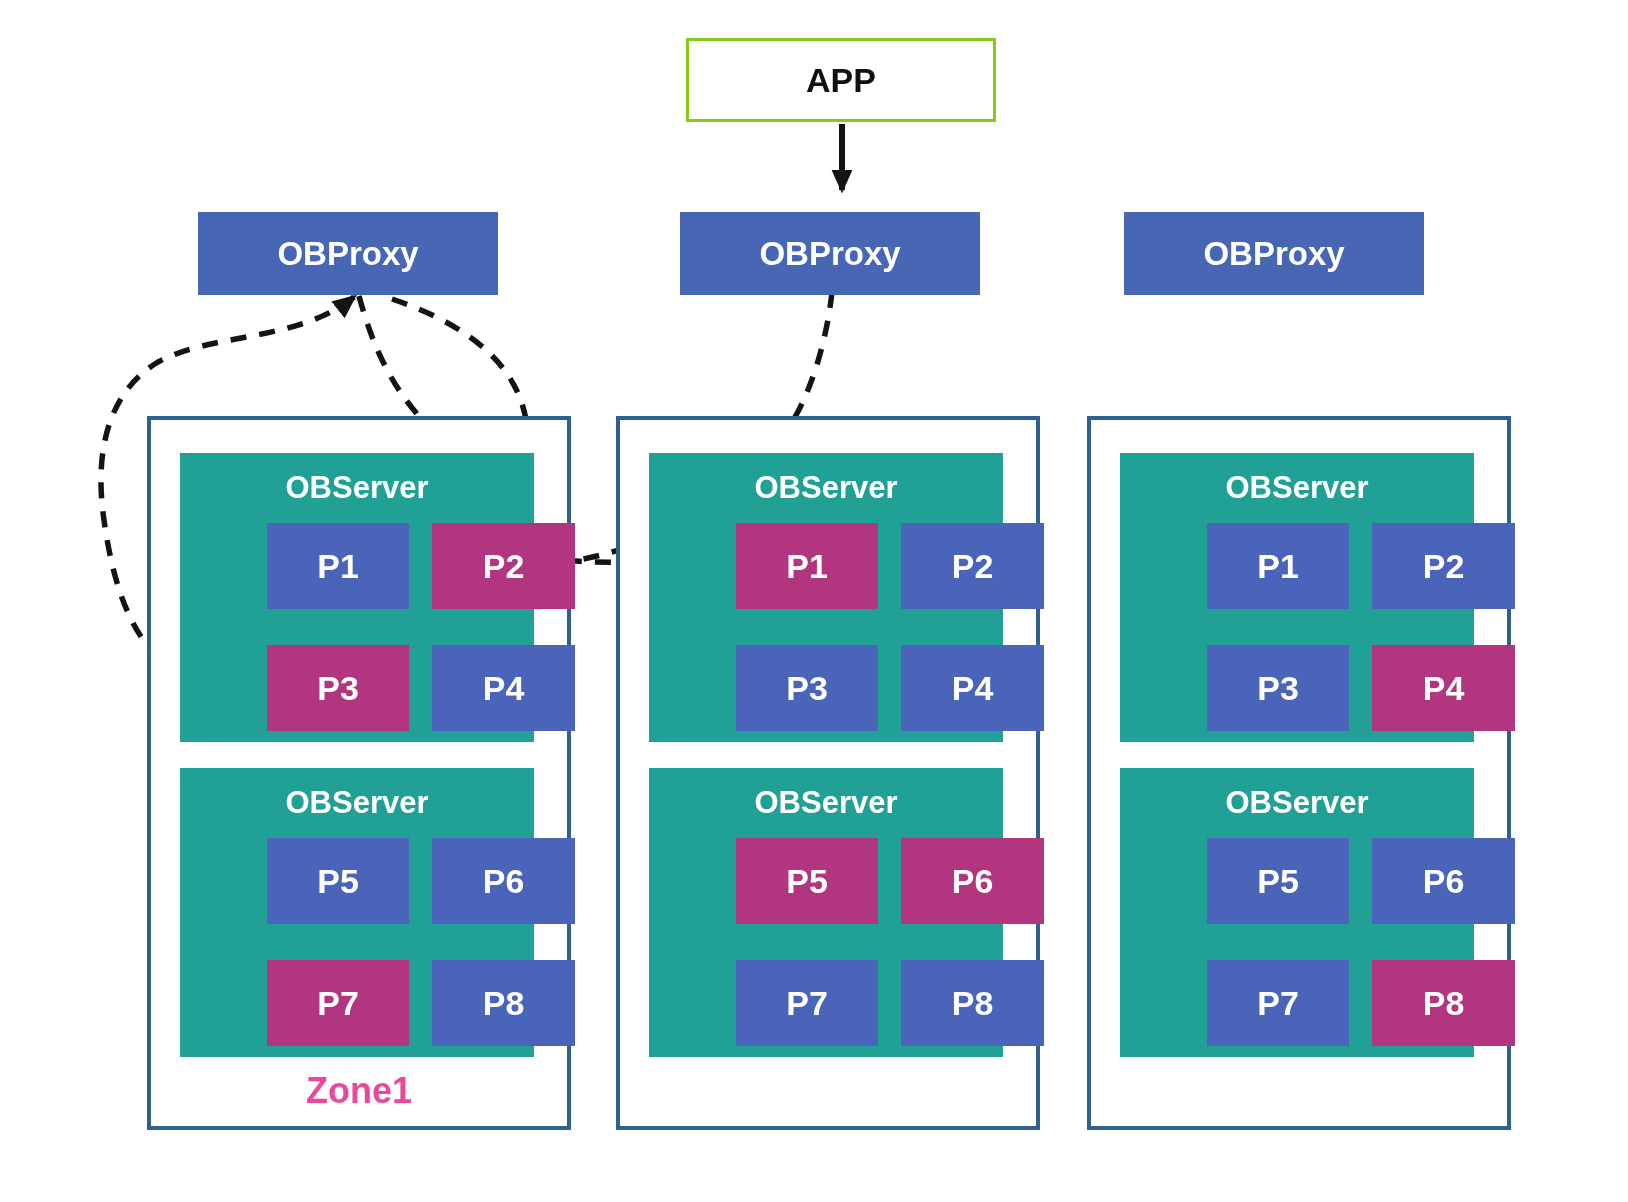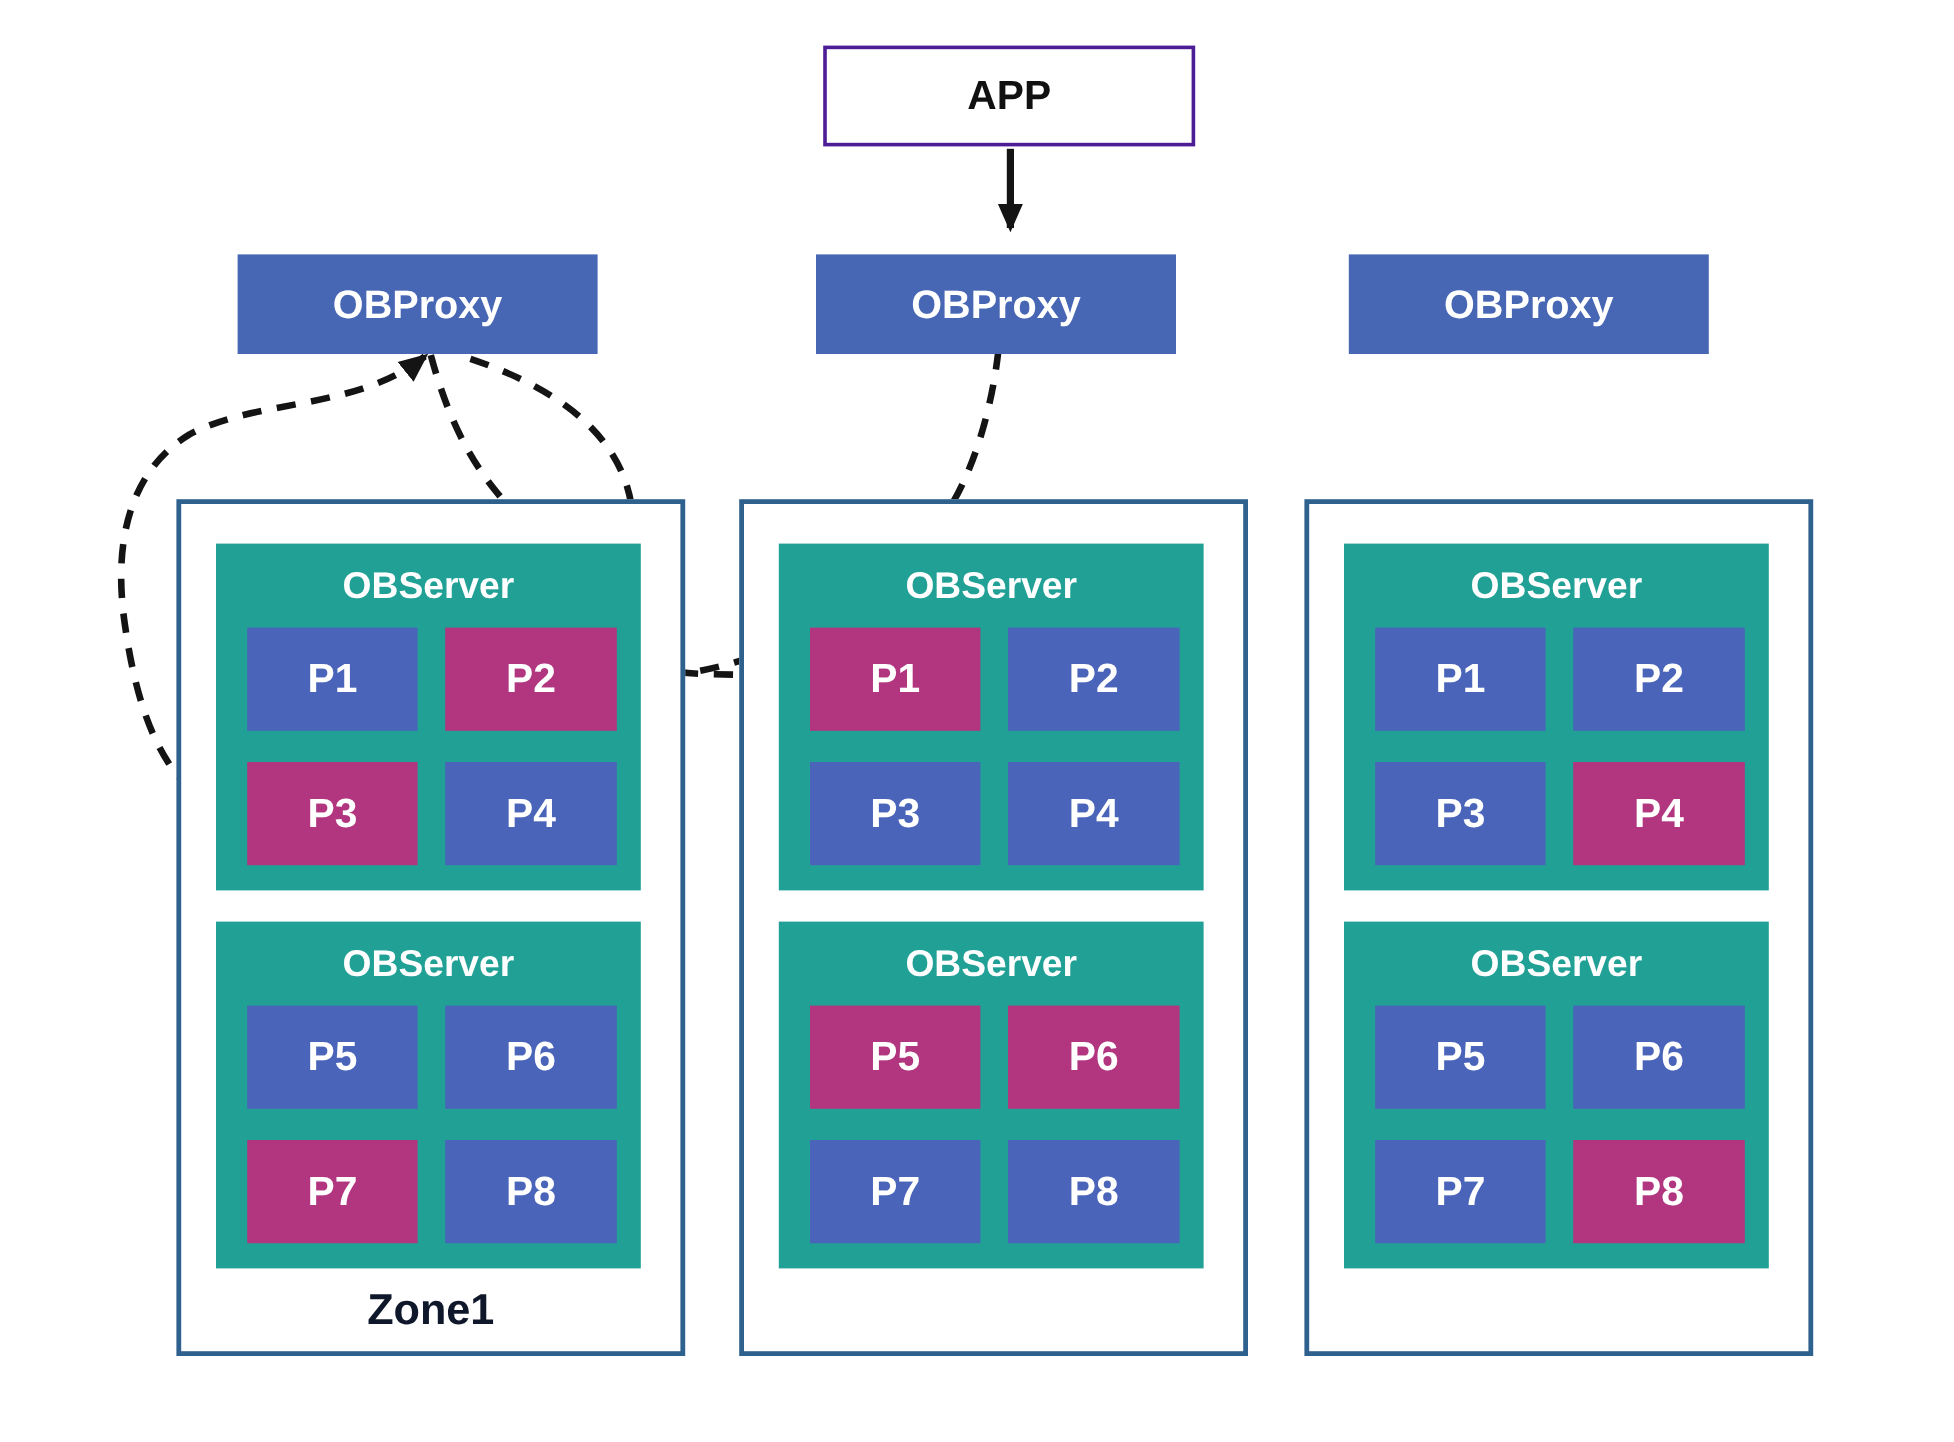--- a/index.html
+++ b/index.html
@@ -29,21 +29,21 @@
     stroke-dasharray:16 13;
   }
   .solid-arrow{
     fill:none;
     stroke:var(--arrow-color,#141414);
     stroke-width:6;
   }
   #arrow-layer marker path{fill:var(--arrow-color,#141414);}
   .app-box{
     position:absolute;left:686px;top:38px;width:310px;height:84px;
-    background:#ffffff;border:3px solid #4c1d95;
+    background:#ffffff;border:3px solid #84cc16;
     display:flex;align-items:center;justify-content:center;
     font-size:34px;font-weight:700;color:#111;
     box-sizing:border-box;
   }
   .proxy{
     position:absolute;top:212px;width:300px;height:83px;
     background:var(--proxy-blue);
     display:flex;align-items:center;justify-content:center;
     color:#ffffff;font-size:33px;font-weight:600;
   }
@@ -65,33 +65,34 @@
   }
   .server.s1{top:33px;}
   .server.s2{top:348px;}
   .server-title{
     height:70px;display:flex;align-items:center;justify-content:center;
     color:#ffffff;font-size:31px;font-weight:700;border-radius:10px;
   }
   .pgrid{
     display:grid;
     grid-template-columns:142px 143px;
-    gap:26px 23px;
-    padding-left:26px;
+    gap:36px 23px;
+    padding-left:40px;
+    margin-left:47px;
   }
   .pbox{
     height:86px;
     background:var(--partition-blue);
     display:flex;align-items:center;justify-content:center;
     color:#ffffff;font-size:34px;font-weight:600;
   }
   .pbox.leader{background:var(--leader-magenta);}
   .zone-label{
     position:absolute;left:0;bottom:14px;width:100%;
-    text-align:center;color:#0f172a;font-size:36px;font-weight:700;
+    text-align:center;color:#ec4899;font-size:36px;font-weight:700;
   }
 </style>
 </head>
 <body>
 
 <div id="canvas">
 
   <svg id="arrow-layer" viewBox="0 0 1628 1202" xmlns="http://www.w3.org/2000/svg">
     <defs>
       <marker id="ah" viewBox="0 0 10 10" refX="8.5" refY="5" markerWidth="4.4" markerHeight="4.4" orient="auto-start-reverse" markerUnits="strokeWidth">

